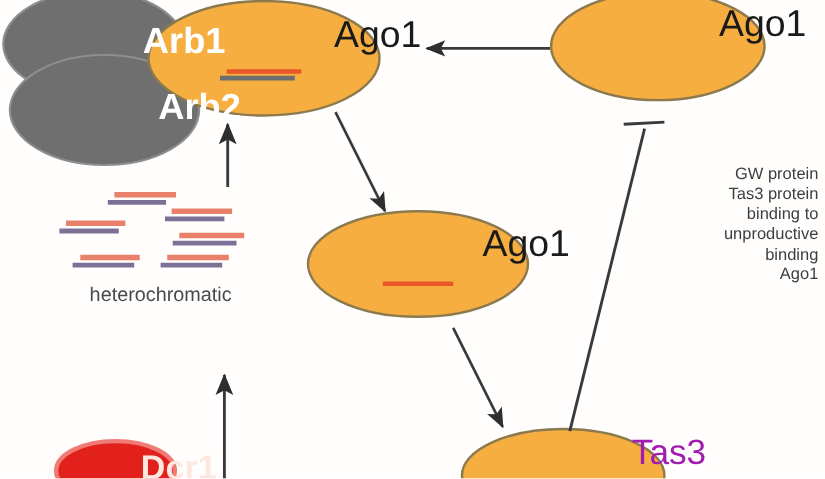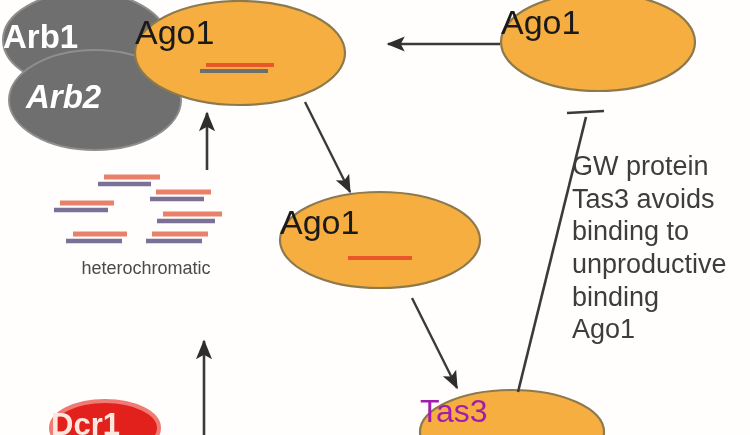--- a/index.html
+++ b/index.html
@@ -17,23 +17,24 @@
   }
   #stage svg.layer {
     position: absolute;
     left: 0;
     top: 0;
     width: 750px;
     height: 435px;
   }
   .node-label {
     position: absolute;
-    text-align: left;
+    text-align: right;
     white-space: nowrap;
     pointer-events: none;
+    margin-left: 38px;
   }
   .lbl-ago1 {
     font-size: 34px;
     color: #1a1a1a;
     font-weight: 400;
     letter-spacing: 0px;
   }
   .lbl-arb {
     font-size: 33px;
     color: #ffffff;
@@ -52,24 +53,24 @@
   .caption {
     position: absolute;
     font-size: 18px;
     color: #4a4a4a;
     line-height: 1.17;
     text-align: center;
     white-space: nowrap;
   }
   .caption-note {
     position: absolute;
-    font-size: 27px;
+    font-size: 15px;
     color: #3d3d3d;
     line-height: 1.21;
-    text-align: left;
+    text-align: right;
     white-space: nowrap;
   }
   .caption-note div { display: block; }
 </style>
 </head>
 <body>
 
 <div id="stage">
 
   <svg class="layer" viewBox="0 0 750 435">
@@ -127,38 +128,38 @@
     <line x1="204" y1="436" x2="204" y2="341" stroke="#3A3A3A" stroke-width="2.6" marker-end="url(#arrowhead)"></line>
 
     <g>
       <line x1="518" y1="392" x2="586" y2="117" stroke="#3A3A3A" stroke-width="2.6"></line>
       <line x1="567" y1="113" x2="604" y2="111" stroke="#3A3A3A" stroke-width="2.6"></line>
     </g>
   </svg>
 
   <div class="node-label lbl-arb" style="left:3px; top:18px; width:164px;">Arb1</div>
 
-  <div class="node-label lbl-arb" style="left:26px; top:78px; width:172px;font-style:italic;">Arb2</div>
+  <div class="node-label lbl-arb" style="left:9px; top:78px; width:172px;">Arb2</div>
 
   <div class="node-label lbl-ago1" style="left:135px; top:13px; width:210px;">Ago1</div>
 
   <div class="node-label lbl-ago1" style="left:501px; top:3px; width:194px;">Ago1</div>
 
   <div class="node-label lbl-ago1" style="left:280px; top:203px; width:200px;">Ago1</div>
 
   <div class="node-label lbl-dcr1" style="left:51px; top:407px; width:108px;">Dcr1</div>
 
   <div class="node-label lbl-tas3" style="left:420px; top:393px; width:184px;">Tas3</div>
 
   <div class="caption" style="left:35px; top:258px; width:222px;">
     <div>heterochromatic</div>
   </div>
 
   <div class="caption-note" style="left:572px; top:150px; width:172px;">
     <div>GW protein</div>
-    <div>Tas3 avoids</div>
+    <div>Tas3 protein</div>
     <div>binding to</div>
     <div>unproductive</div>
     <div>binding</div>
     <div>Ago1</div>
   </div>
 
 </div>
 
 </body></html>

